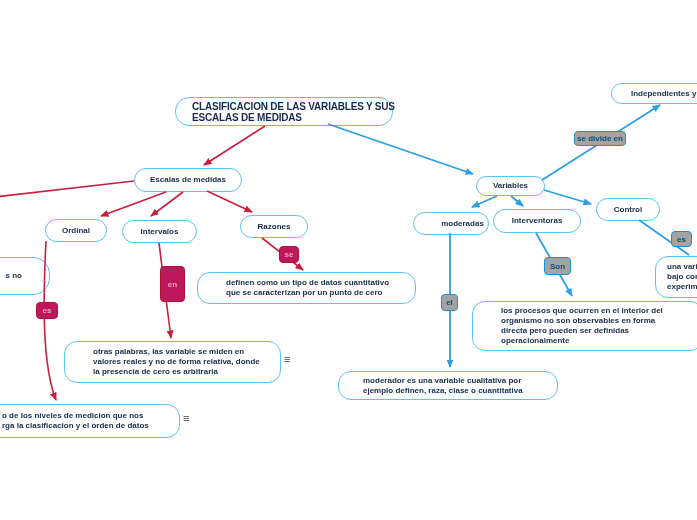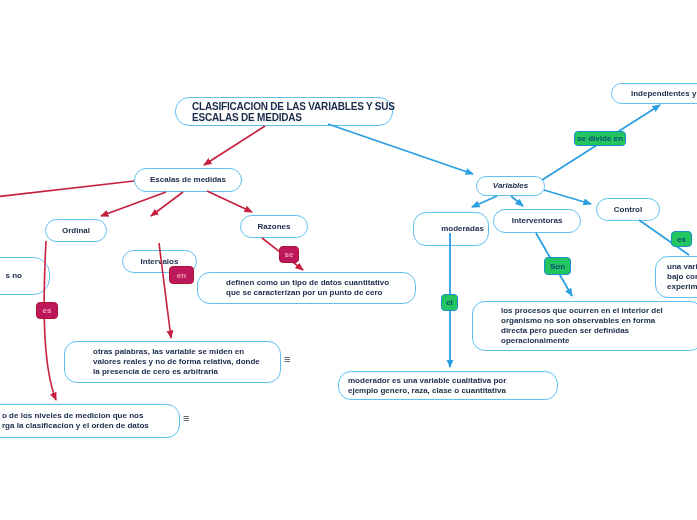--- a/index.html
+++ b/index.html
@@ -21,21 +21,21 @@
   .topic{align-items:center;text-align:center;padding:0 6px;}
   .textbox{padding-left:28px;text-align:left;}
   .title-node{font-size:10px;line-height:11px;letter-spacing:-0.2px;padding-left:16px;border-radius:14px;}
   
   .clabel{
     position:absolute;box-sizing:border-box;z-index:4;
     font-size:8px;font-weight:bold;border-radius:4px;
     display:flex;align-items:center;justify-content:center;white-space:nowrap;
   }
   .red-label{background:#be185d;color:#efa3b3;border:1px solid #ab1533;}
-  .blue-label{background:#22c55e;color:#0d4d73;border:1px solid #1b8fd0;}
+  .blue-label{background:#a3a3a3;color:#0d4d73;border:1px solid #1b8fd0;}
   
   svg.wires{position:absolute;top:0;left:0;z-index:3;pointer-events:none;}
   
   .notes{
     position:absolute;z-index:2;color:#3a3a3a;font-size:11px;font-weight:bold;
     line-height:11px;cursor:pointer;
   }
 </style>
 </head>
 <body>
@@ -77,21 +77,21 @@
   </div>
 
   <div class="node topic" style="left:134px;top:168px;width:108px;height:24px;">
     <div class="ln">Escalas de medidas</div>
   </div>
 
   <div class="node topic" style="left:45px;top:219px;width:62px;height:23px;">
     <div class="ln">Ordinal</div>
   </div>
 
-  <div class="node topic" style="left:122px;top:220px;width:75px;height:23px;margin-top:30px;">
+  <div class="node topic" style="left:122px;top:220px;width:75px;height:23px;">
     <div class="ln">Intervalos</div>
   </div>
 
   <div class="node topic" style="left:240px;top:215px;width:68px;height:23px;">
     <div class="ln">Razones</div>
   </div>
 
   <div class="node" style="left:-150px;top:257px;width:200px;height:38px;border-radius:17px;align-items:flex-end;padding-right:27px;">
     <div class="ln">s no</div>
   </div>
@@ -107,25 +107,25 @@
     <div class="ln">la presencia de cero es arbitraria</div>
   </div>
   <div class="notes" style="left:284px;top:354px;">≡</div>
 
   <div class="node textbox" style="left:-70px;top:404px;width:250px;height:34px;padding-left:71px;">
     <div class="ln">o de los niveles de medicion que nos</div>
     <div class="ln">rga la clasificacion y el orden de datos</div>
   </div>
   <div class="notes" style="left:183px;top:413px;">≡</div>
 
-  <div class="node topic" style="left:476px;top:176px;width:69px;height:20px;font-style:italic;">
+  <div class="node topic" style="left:476px;top:176px;width:69px;height:20px;">
     <div class="ln">Variables</div>
   </div>
 
-  <div class="node topic" style="left:413px;top:212px;width:76px;height:34px;padding-left:29px;">
+  <div class="node topic" style="left:413px;top:212px;width:76px;height:23px;padding-left:29px;">
     <div class="ln">moderadas</div>
   </div>
 
   <div class="node topic" style="left:493px;top:209px;width:88px;height:24px;">
     <div class="ln">Interventoras</div>
   </div>
 
   <div class="node topic" style="left:596px;top:198px;width:64px;height:23px;">
     <div class="ln">Control</div>
   </div>
@@ -134,32 +134,32 @@
     <div class="ln">Independientes y</div>
   </div>
 
   <div class="node textbox" style="left:472px;top:301px;width:231px;height:50px;">
     <div class="ln">los procesos que ocurren en el interior del</div>
     <div class="ln">organismo no son observables en forma</div>
     <div class="ln">directa pero pueden ser definidas</div>
     <div class="ln">operacionalmente</div>
   </div>
 
-  <div class="node textbox" style="left:338px;top:371px;width:220px;height:29px;padding-left:9px;">
+  <div class="node textbox" style="left:338px;top:371px;width:220px;height:29px;padding-left:24px;">
     <div class="ln">moderador es una variable cualitativa por</div>
-    <div class="ln">ejemplo genero, raza, clase o cuantitativa</div>
+    <div class="ln">ejemplo definen, raza, clase o cuantitativa</div>
   </div>
 
   <div class="node textbox" style="left:655px;top:256px;width:140px;height:42px;padding-left:11px;">
     <div class="ln">una vari</div>
     <div class="ln">bajo con</div>
     <div class="ln">experim</div>
   </div>
 
   <div class="clabel red-label" style="left:36px;top:302px;width:22px;height:17px;">es</div>
-  <div class="clabel red-label" style="left:169px;top:266px;width:25px;height:18px;">en</div>
+  <div class="clabel red-label" style="left:160px;top:266px;width:25px;height:36px;">en</div>
   <div class="clabel red-label" style="left:279px;top:246px;width:20px;height:17px;">se</div>
   <div class="clabel blue-label" style="left:574px;top:131px;width:52px;height:15px;">se divide en</div>
   <div class="clabel blue-label" style="left:544px;top:257px;width:27px;height:18px;">Son</div>
   <div class="clabel blue-label" style="left:441px;top:294px;width:17px;height:17px;">el</div>
   <div class="clabel blue-label" style="left:671px;top:231px;width:21px;height:16px;">es</div>
 
 </div>
 
 </body></html>

